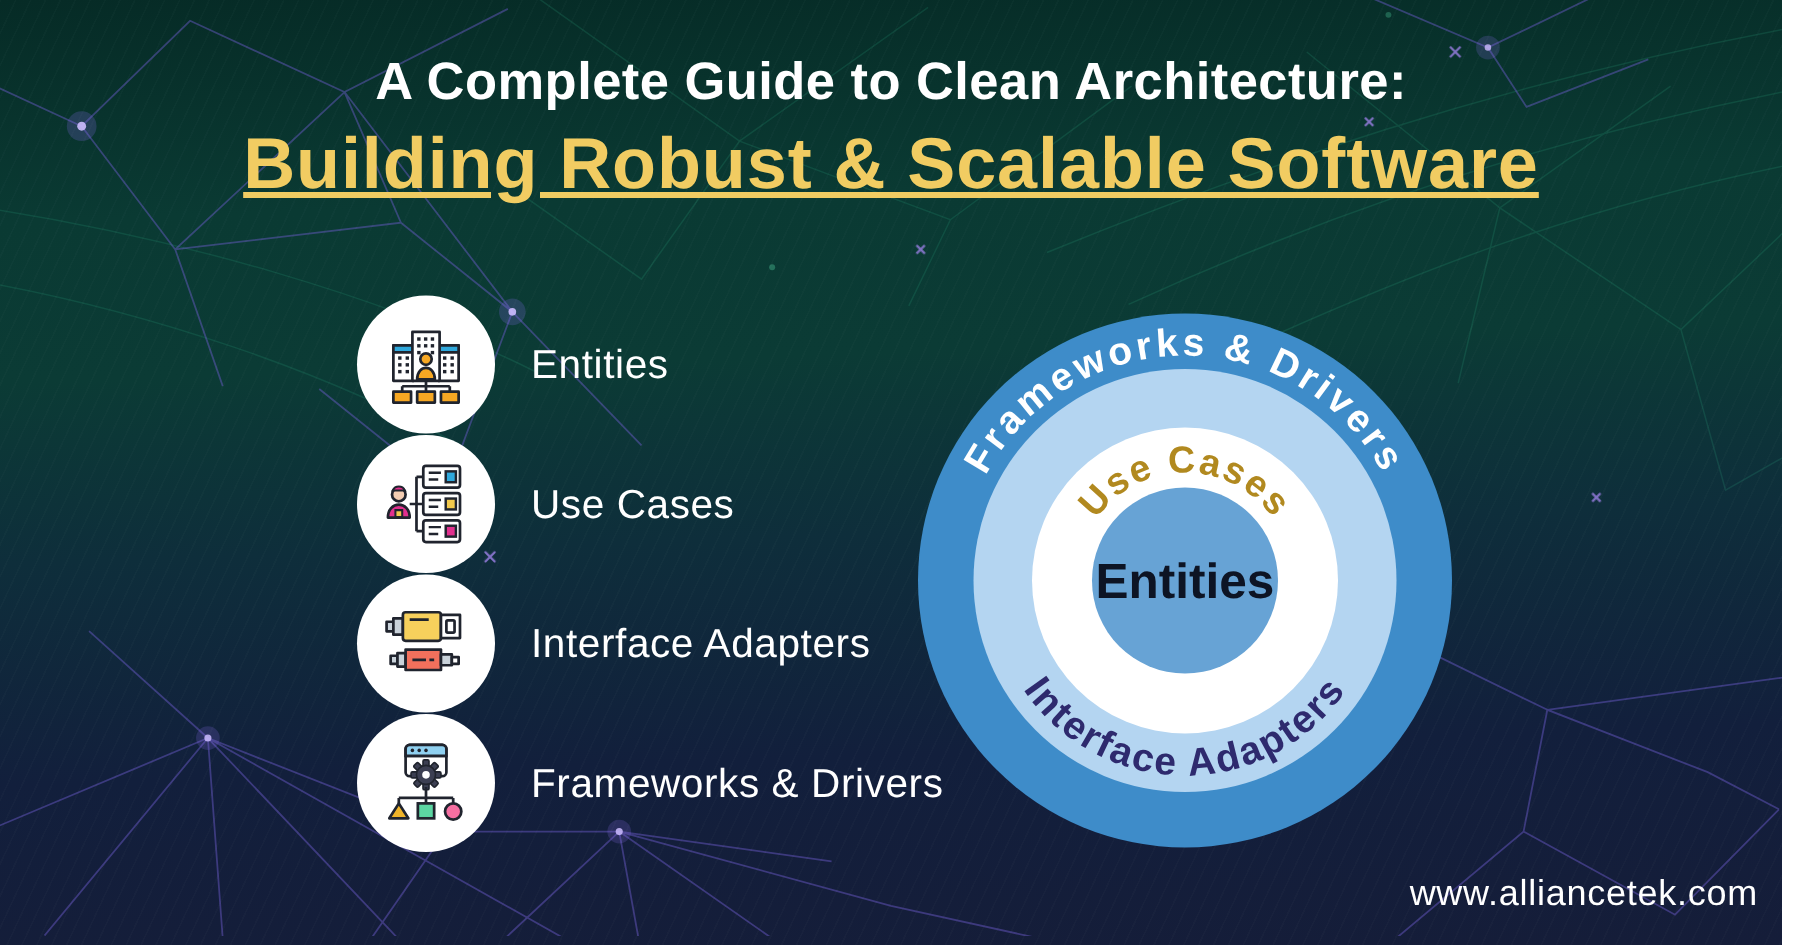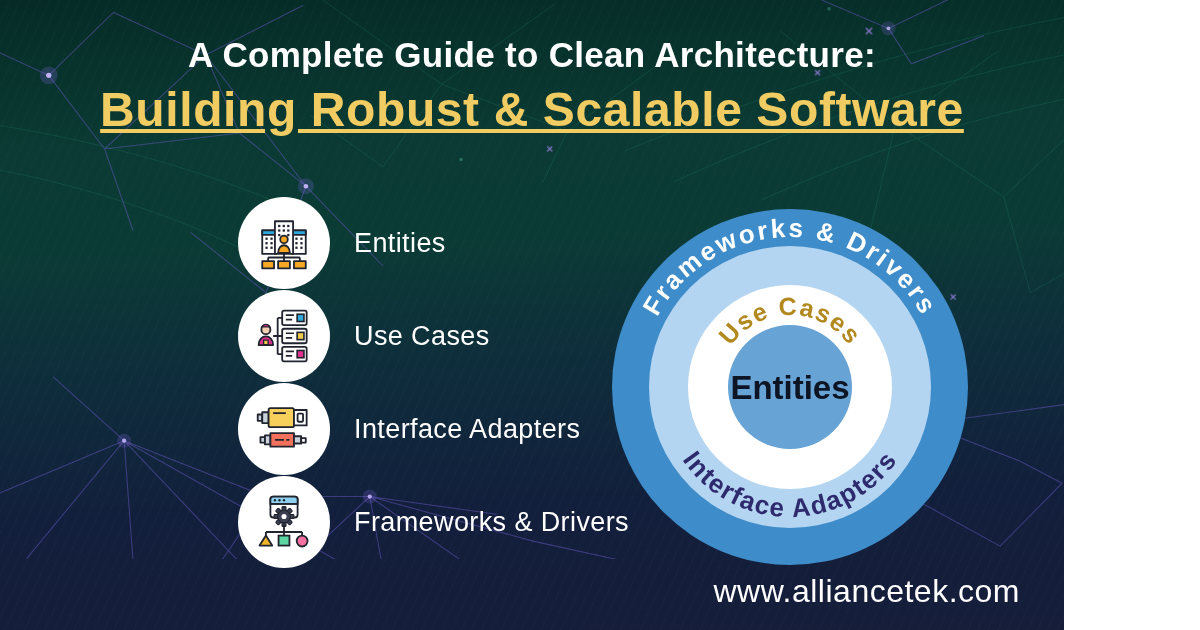--- a/index.html
+++ b/index.html
@@ -1,17 +1,17 @@
 <!DOCTYPE html>
 <html><head>
 <meta charset="utf-8">
 <style>
   html,body{margin:0;padding:0;}
   .poster{
-    position:relative; width:1064px; height:630px; overflow:hidden;
+    position:relative; width:1188px; height:630px; overflow:hidden;
     background:linear-gradient(178deg,#062b26 0%,#0a3a33 22%,#0b3b35 38%,#0e2e3b 56%,#121f3c 78%,#151d39 100%);
     font-family:"Liberation Sans",sans-serif;
   }
   .texture{
     position:absolute; inset:0; pointer-events:none;
     background:repeating-linear-gradient(115deg, rgba(255,255,255,0.018) 0 1px, transparent 1px 9px);
   }
   .bg-net{position:absolute; inset:0;}
   .titles{position:absolute; left:0; right:0; top:34px; text-align:center;}
   .title1{color:#ffffff; font-size:35px; font-weight:700; letter-spacing:0.3px; line-height:1.2;}
@@ -20,22 +20,22 @@
   .layer-row{display:flex; align-items:center; height:92px; margin-bottom:1px;}
   .icon-circle{
     width:92px; height:92px; border-radius:50%; background:#ffffff; flex:0 0 92px;
     display:flex; align-items:center; justify-content:center;
   }
   .icon-circle svg{width:58px; height:58px;}
   .layer-label{color:#ffffff; font-size:27px; letter-spacing:0.4px; margin-left:24px; white-space:nowrap;}
   .diagram{position:absolute; left:600px; top:197px; width:380px; height:380px;}
   .diagram text{font-family:"Liberation Sans",sans-serif; font-weight:700;}
   .footer-url{
-    position:absolute; right:44px; bottom:20px; color:#ffffff;
-    font-size:32px; letter-spacing:0.5px;
+    position:absolute; right:16px; bottom:20px; color:#ffffff;
+    font-size:24px; letter-spacing:0.5px;
   }
 </style>
 </head>
 <body>
 
 <div class="poster">
 
   <svg class="bg-net" viewBox="0 0 1200 630" preserveAspectRatio="none">
     <g stroke="#2fae85" stroke-width="1" fill="none" opacity="0.18">
       <path d="M350 -10 L498 95 L625 5 M498 95 L432 188 L350 130 M498 95 L640 148 L762 58 M640 148 L612 206"></path>

